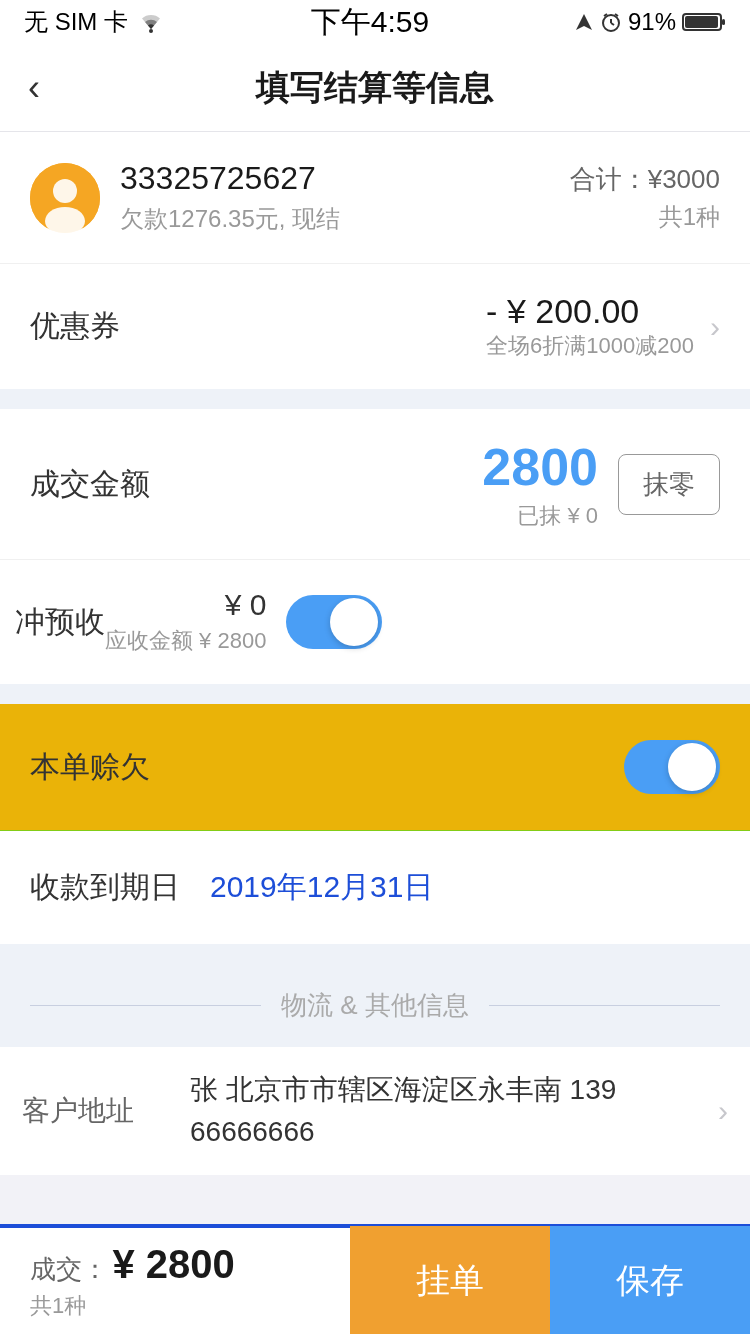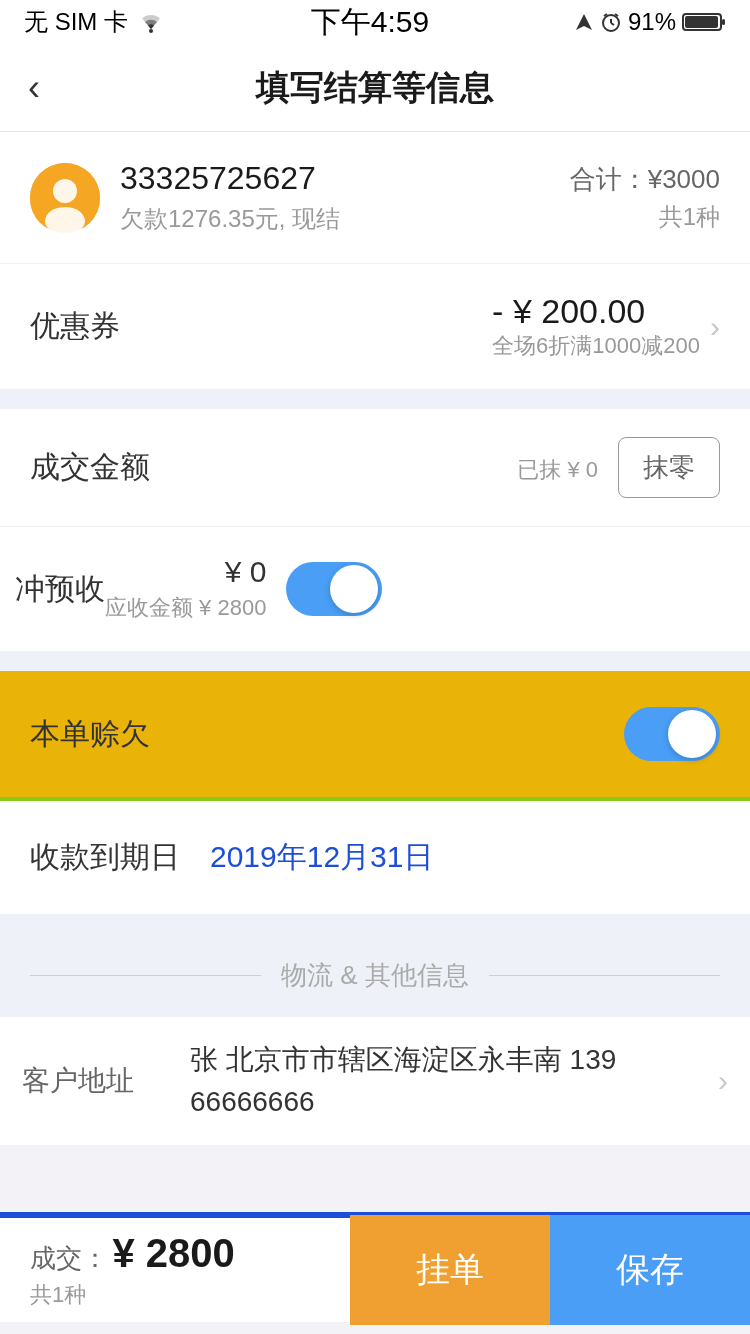--- a/index.html
+++ b/index.html
@@ -96,21 +96,21 @@
     
     .coupon-row {
       background: #fff;
       padding: 28px 30px;
       display: flex;
       align-items: center;
       justify-content: space-between;
       border-top: 1px solid #f0f0f0;
     }
     .coupon-label { font-size: 30px; color: #333; }
-    .coupon-right { display: flex; align-items: center; gap: 4px; }
+    .coupon-right { display: flex; align-items: center; gap: 10px; }
     .coupon-discount { font-size: 34px; font-weight: 500; color: #1a1a1a; }
     .coupon-desc { font-size: 22px; color: #999; text-align: right; }
     .chevron-right { font-size: 30px; color: #c7c7cc; margin-left: 6px; }
 
     
     .separator-section { height: 20px; background: #eef2f8; }
 
     
     .amount-row {
       background: #fff;
@@ -180,21 +180,21 @@
       justify-content: space-between;
     }
     .debt-label { font-size: 30px; color: #333; }
 
     
     .due-row {
       background: #fff;
       padding: 36px 30px;
       display: flex;
       align-items: center;
-      border-top: 4px solid #84cc16;
+      border-top: 1px solid #84cc16;
     }
     .due-label { font-size: 30px; color: #333; margin-right: 30px; }
     .due-date { font-size: 30px; color: #1d4ed8; }
 
     
     .logistics-header {
       background: #eef2f8;
       padding: 24px 30px;
       display: flex;
       align-items: center;
@@ -223,27 +223,27 @@
     .address-label { font-size: 28px; color: #666; flex-shrink: 0; margin-right: 24px; }
     .address-value { font-size: 28px; color: #333; flex: 1; line-height: 1.5; }
     .address-chevron { font-size: 30px; color: #c7c7cc; margin-left: 10px; }
 
     
     .gray-area { background: #f2f2f7; height: 180px; }
 
     
     .bottom-bar {
       position: fixed;
-      bottom: 12px;
+      bottom: 0;
       width: 750px;
       height: 110px;
       background: #fff;
       display: flex;
       align-items: center;
-      border-top: 6px solid #1d4ed8;
+      border-top: 4px solid #1d4ed8;
     }
     .bottom-summary {
       flex: 1;
       padding: 0 30px;
     }
     .bottom-deal { font-size: 26px; color: #666; }
     .bottom-amount { font-size: 40px; font-weight: 600; color: #1a1a1a; display: inline; }
     .bottom-count { font-size: 22px; color: #999; margin-top: 4px; }
     .bottom-btn-hang {
       width: 200px;
@@ -344,20 +344,21 @@
     </div>
   </div>
 
   <div class="separator-section"></div>
 
   <div class="card">
     <div class="amount-row">
       <div class="amount-label">成交金额</div>
       <div class="amount-right">
         <div>
+          <div class="amount-value">2800</div>
           <div class="amount-sub">已抹  ¥ 0</div>
         </div>
         <button class="round-zero-btn">抹零</button>
       </div>
     </div>
 
     <div class="prepay-row">
       <div class="prepay-label">冲预收</div>
       <div class="prepay-right">
         <div class="prepay-value-wrap">

